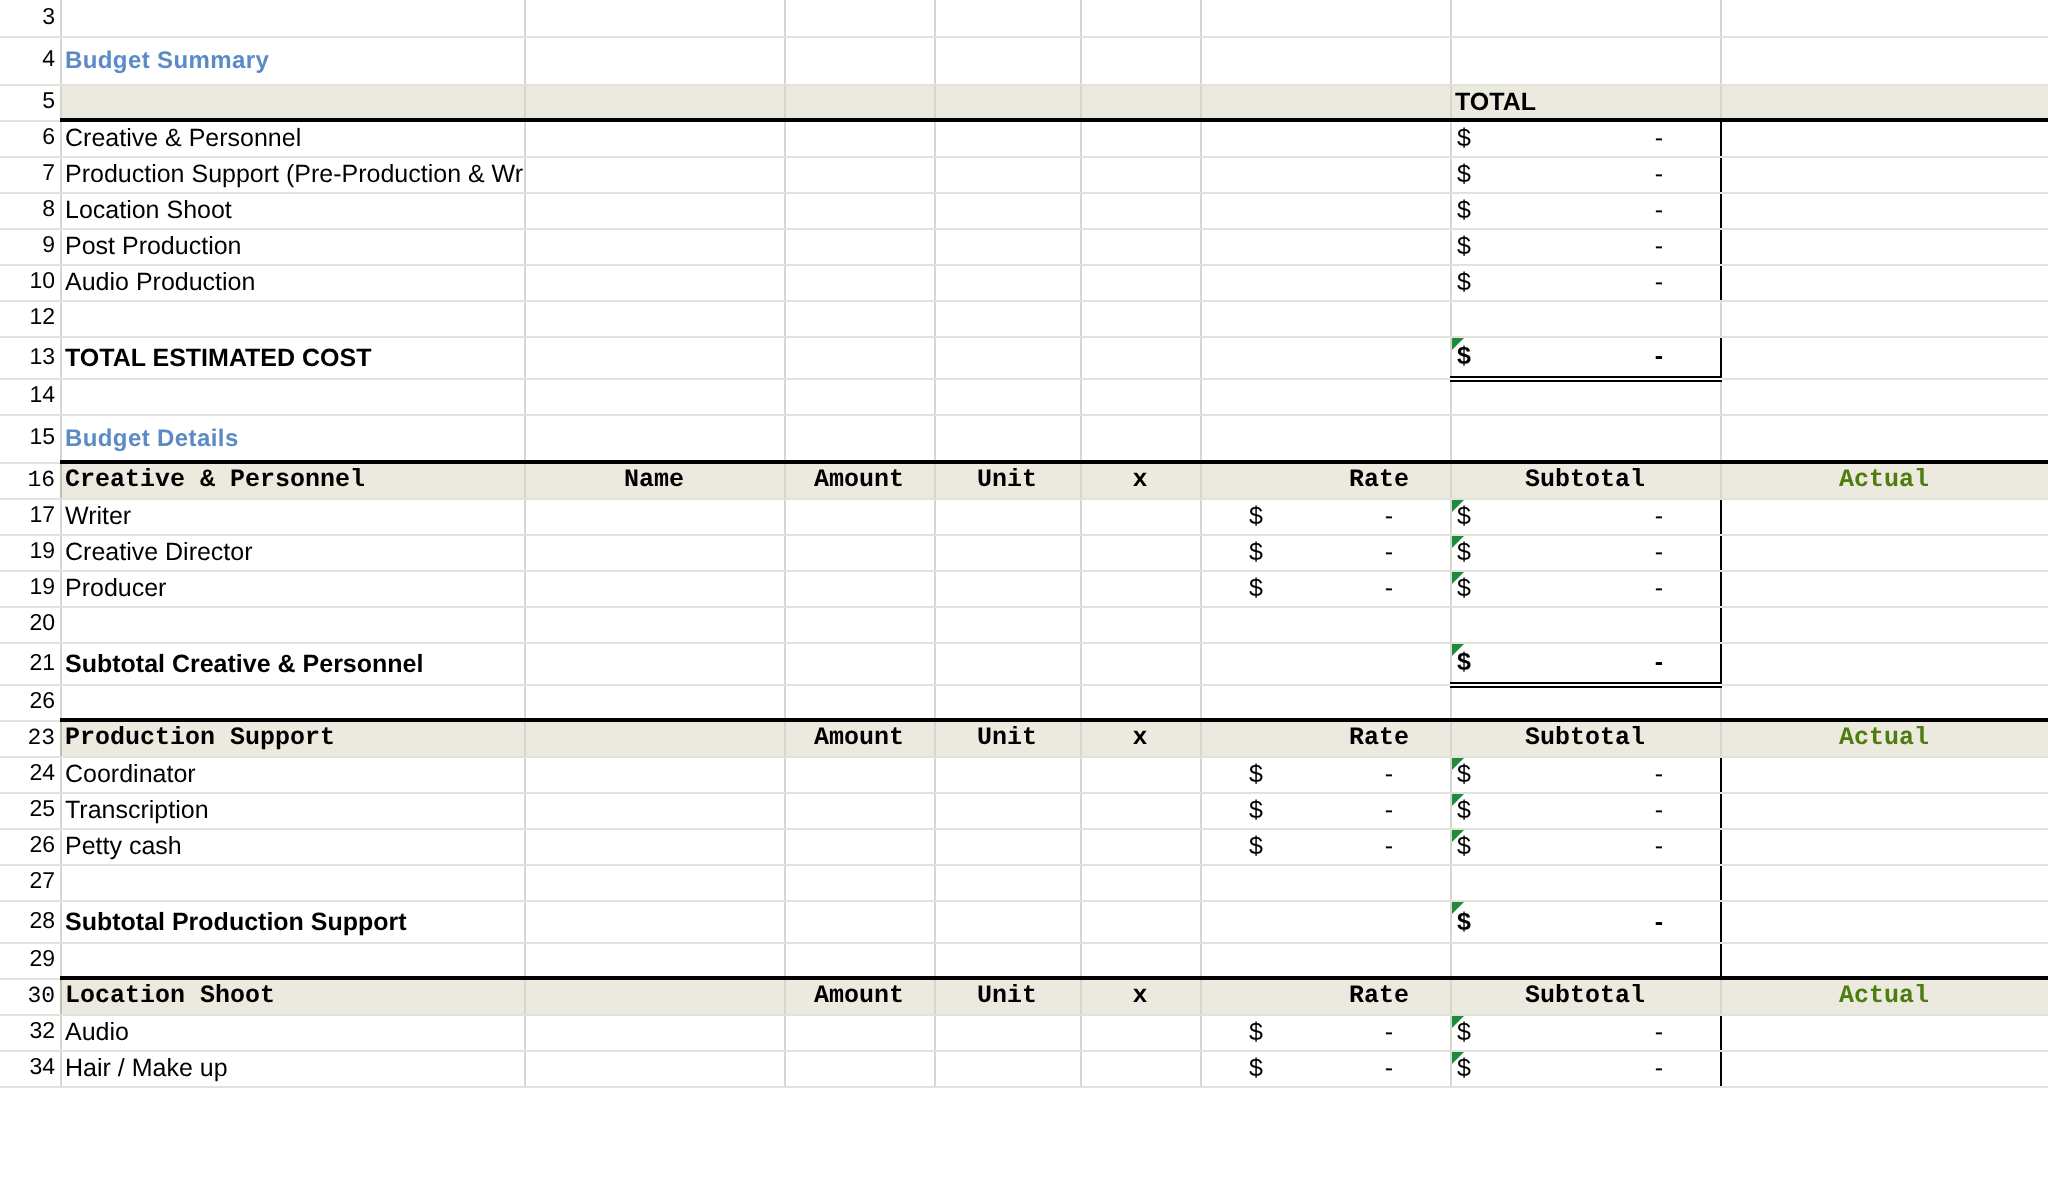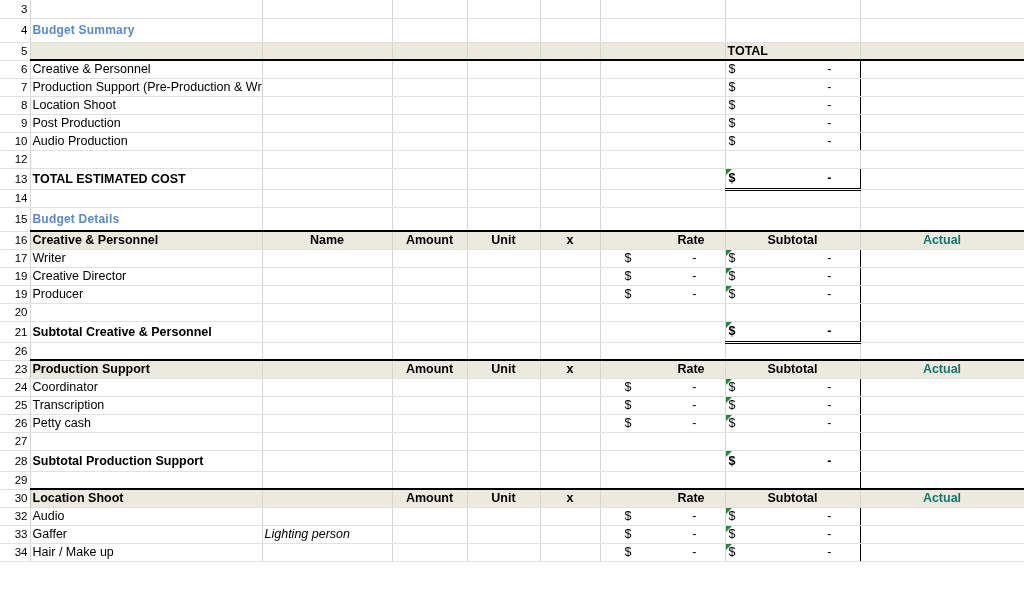--- a/index.html
+++ b/index.html
@@ -61,32 +61,33 @@
     font-size: 12px;
     letter-spacing: 0.2px;
   }
   .beige { background: #eceadf; margin-top: 39px; }
   .sectionhdr td {
     background: #eceadf;
     font-weight: bold;
     border-top: 2px solid #000;
     border-bottom: 2px solid #000;
     border-right: 1px solid #cfcdc4;
+    font-family: Liberation Mono, monospace;
   }
   .sectionhdr td.rowhdr {
     background: #ffffff;
     border-top: 1px solid #e2e2dc;
     border-bottom: 1px solid #e2e2dc;
     border-right: 1px solid #bfbfb8;
     font-weight: normal;
   }
   .ctr { text-align: center; }
   .rt  { text-align: right; }
   .bold { font-weight: bold; }
-  .red { color: #0f766e; font-weight: bold; }
+  .red { color: #4d7c0f; font-weight: bold; }
   .ital { font-style: italic; }
   .dollar { position: relative; }
   .dollar .d { position: absolute; left: 3px; }
   .dollar .v { display: block; text-align: right; padding-right: 26px; }
 
   
   .totbox {
     border-top: 1px solid #000 !important;
     border-bottom: 3px double #000 !important;
   }
@@ -509,37 +510,20 @@
         <span class="d" style="left:24px">$</span>
         <span class="v">-</span>
       </td>
       <td class="dollar flag" style="border-left:1px solid #000;border-right:1px solid #000">
         <span class="d">$</span>
         <span class="v">-</span>
       </td>
       <td></td>
     </tr>
     <tr>
-      <td class="rowhdr">33</td>
-      <td>Gaffer</td>
-      <td class="ital">Lighting person</td>
-      <td class="rt"></td>
-      <td class="ctr"></td>
-      <td class="ctr"></td>
-      <td class="dollar">
-        <span class="d" style="left:24px">$</span>
-        <span class="v">-</span>
-      </td>
-      <td class="dollar flag" style="border-left:1px solid #000;border-right:1px solid #000">
-        <span class="d">$</span>
-        <span class="v">-</span>
-      </td>
-      <td></td>
-    </tr>
-    <tr>
       <td class="rowhdr">34</td>
       <td>Hair / Make up</td>
       <td class="ital"></td>
       <td class="rt"></td>
       <td class="ctr"></td>
       <td class="ctr"></td>
       <td class="dollar">
         <span class="d" style="left:24px">$</span>
         <span class="v">-</span>
       </td>

